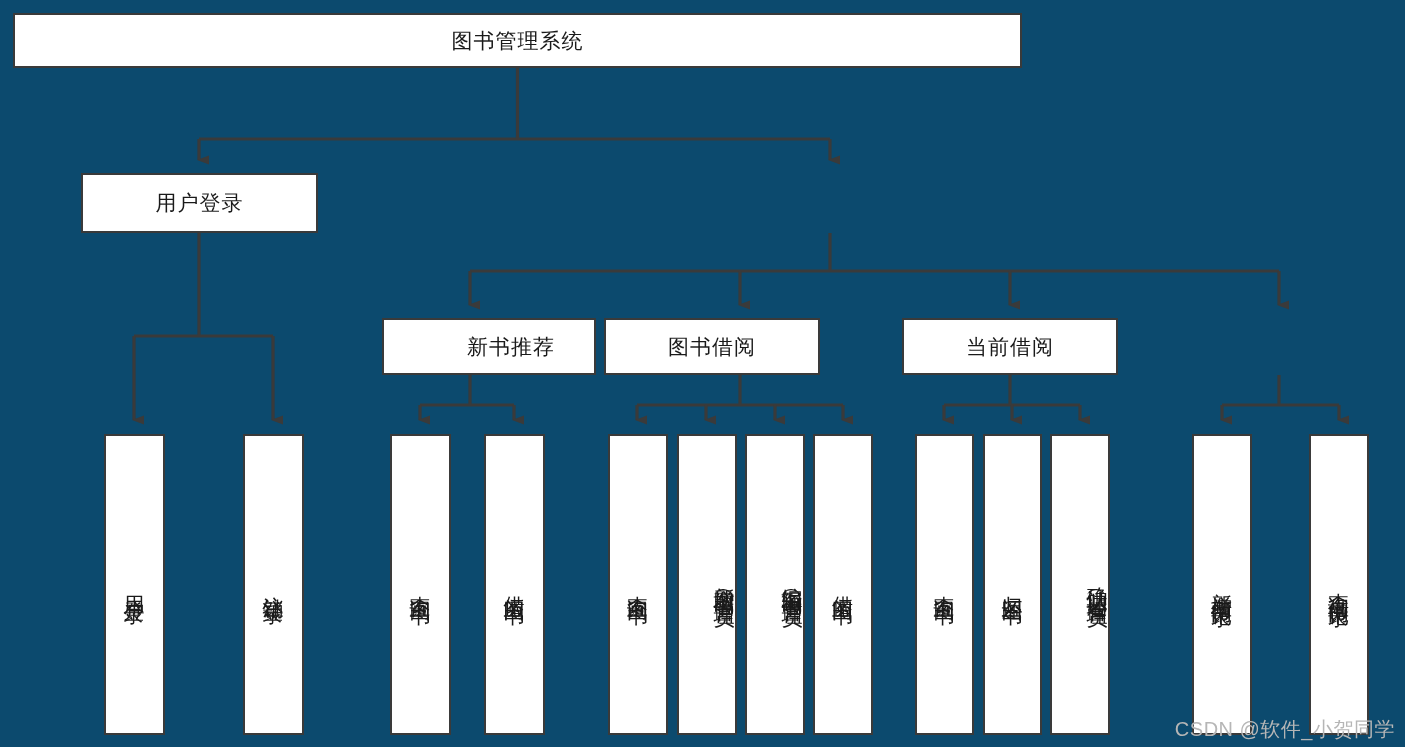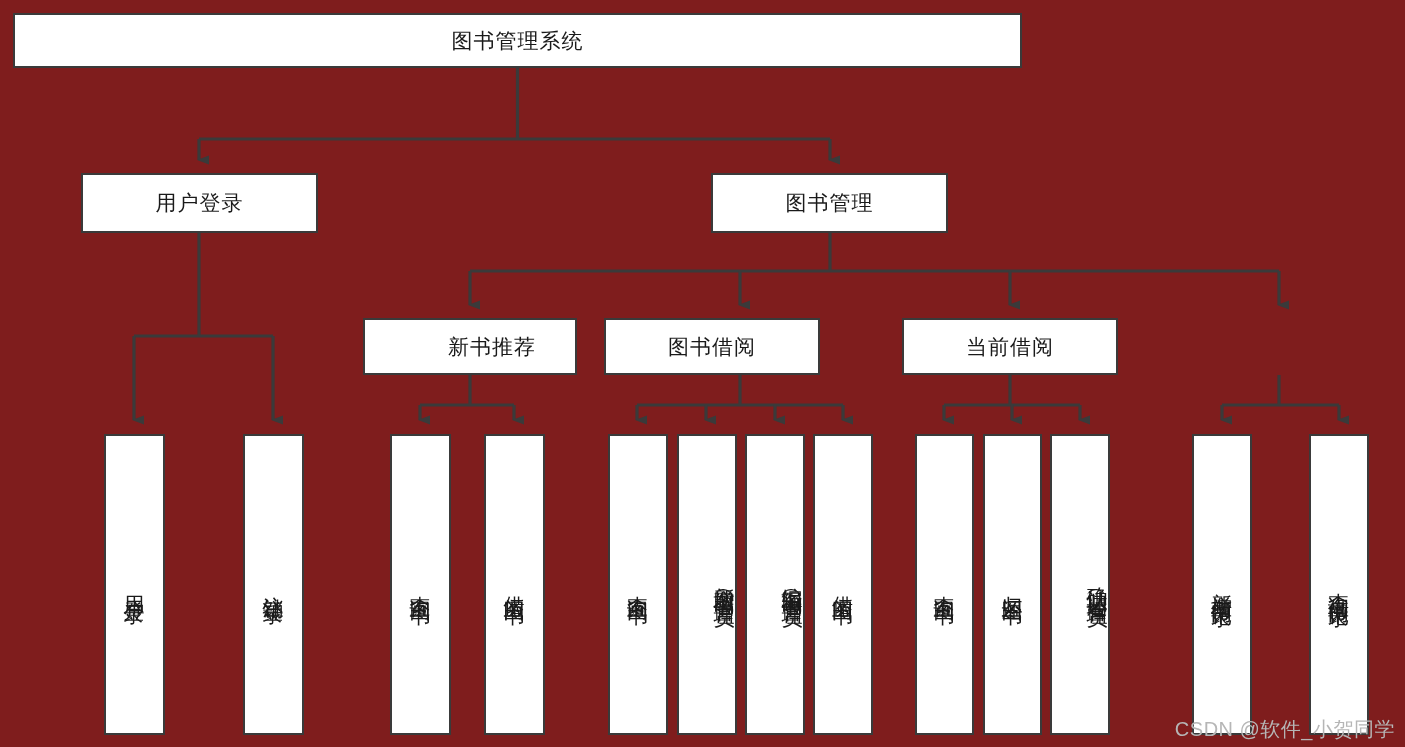--- a/index.html
+++ b/index.html
@@ -8,21 +8,21 @@
     padding: 0;
     background: #ffffff;
   }
   body {
     font-family: "Liberation Sans", "DejaVu Sans", sans-serif;
   }
   #canvas {
     position: relative;
     width: 1405px;
     height: 747px;
-    background: #7f1d1d;
+    background: #0c4a6e;
     overflow: hidden;
   }
   #edges {
     position: absolute;
     left: 0;
     top: 0;
     width: 1405px;
     height: 747px;
     pointer-events: none;
   }
@@ -126,25 +126,22 @@
   </svg>
 
   <div class="node node-h" style="left:13px; top:13px; width:1009px; height:55px;">
     <span>图书管理系统</span>
   </div>
 
   <div class="node node-h" style="left:81px; top:173px; width:237px; height:60px;">
     <span>用户登录</span>
   </div>
 
-  <div class="node node-h" style="left:711px; top:173px; width:237px; height:60px;">
-    <span>图书管理</span>
-  </div>
-
-  <div class="node node-h" style="left:363px; top:318px; width:214px; height:57px;padding-left:44px;">
+
+  <div class="node node-h" style="left:382px; top:318px; width:214px; height:57px;padding-left:44px;">
     <span>新书推荐</span>
   </div>
 
   <div class="node node-h" style="left:604px; top:318px; width:216px; height:57px;">
     <span>图书借阅</span>
   </div>
 
   <div class="node node-h" style="left:902px; top:318px; width:216px; height:57px;">
     <span>当前借阅</span>
   </div>

